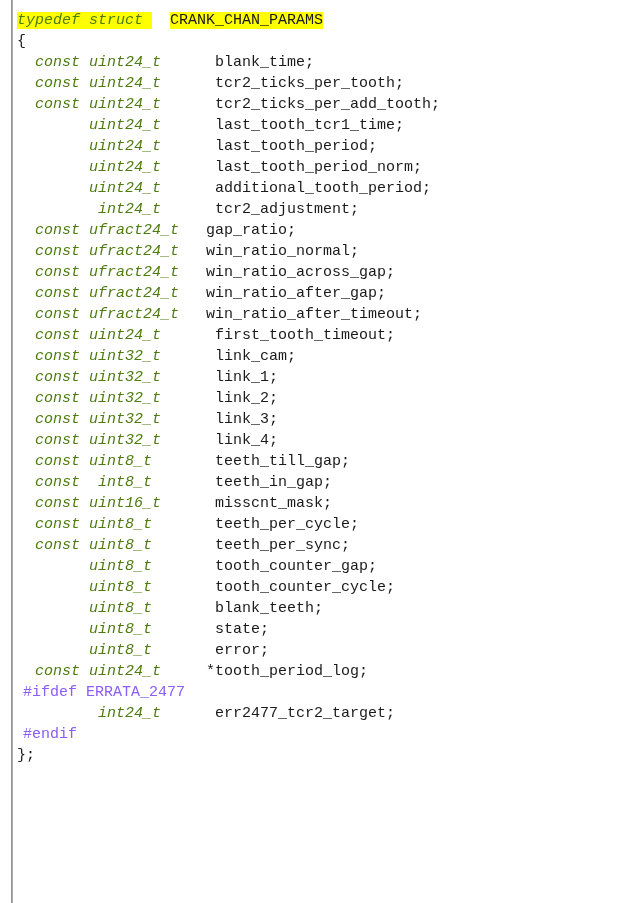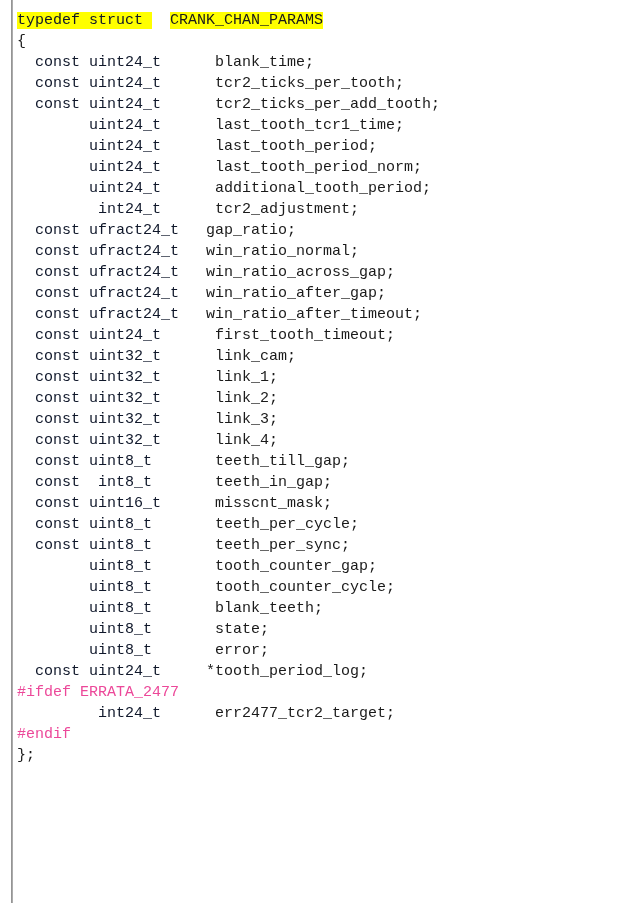--- a/index.html
+++ b/index.html
@@ -52,24 +52,24 @@
 
   
   .line.clipped {
     height: 10px;
     line-height: 10px;
     overflow: hidden;
     position: relative;
   }
 
   .tok { white-space: pre; }
-  .t-keyword   { color: #0f172a; }
+  .t-keyword   { color: #4d7c0f; font-style: italic; }
   .t-ident     { color: #1a1a1a; margin-left: 18px; }
   .t-punct     { color: #1a1a1a; }
-  .t-preproc   { color: #ec4899; }
+  .t-preproc   { color: #8b5cf6; margin-left: 6px; }
 
   .hl { background: #ffff00; }
 </style>
 </head>
 <body>
 
 <div id="editor">
   <div class="gutter-rule"></div>
   <div class="code" id="code-container"><div class="line clipped"></div><div class="line"><span class="tok t-keyword hl">typedef struct </span><span class="tok t-ident hl">CRANK_CHAN_PARAMS</span></div><div class="line"><span class="tok t-punct">{</span></div><div class="line"><span class="tok t-keyword">  const uint24_t   </span><span class="tok t-ident"> blank_time;</span></div><div class="line"><span class="tok t-keyword">  const uint24_t   </span><span class="tok t-ident"> tcr2_ticks_per_tooth;</span></div><div class="line"><span class="tok t-keyword">  const uint24_t   </span><span class="tok t-ident"> tcr2_ticks_per_add_tooth;</span></div><div class="line"><span class="tok t-keyword">        uint24_t   </span><span class="tok t-ident"> last_tooth_tcr1_time;</span></div><div class="line"><span class="tok t-keyword">        uint24_t   </span><span class="tok t-ident"> last_tooth_period;</span></div><div class="line"><span class="tok t-keyword">        uint24_t   </span><span class="tok t-ident"> last_tooth_period_norm;</span></div><div class="line"><span class="tok t-keyword">        uint24_t   </span><span class="tok t-ident"> additional_tooth_period;</span></div><div class="line"><span class="tok t-keyword">         int24_t   </span><span class="tok t-ident"> tcr2_adjustment;</span></div><div class="line"><span class="tok t-keyword">  const ufract24_t</span><span class="tok t-ident"> gap_ratio;</span></div><div class="line"><span class="tok t-keyword">  const ufract24_t</span><span class="tok t-ident"> win_ratio_normal;</span></div><div class="line"><span class="tok t-keyword">  const ufract24_t</span><span class="tok t-ident"> win_ratio_across_gap;</span></div><div class="line"><span class="tok t-keyword">  const ufract24_t</span><span class="tok t-ident"> win_ratio_after_gap;</span></div><div class="line"><span class="tok t-keyword">  const ufract24_t</span><span class="tok t-ident"> win_ratio_after_timeout;</span></div><div class="line"><span class="tok t-keyword">  const uint24_t  </span><span class="tok t-ident">  first_tooth_timeout;</span></div><div class="line"><span class="tok t-keyword">  const uint32_t  </span><span class="tok t-ident">  link_cam;</span></div><div class="line"><span class="tok t-keyword">  const uint32_t  </span><span class="tok t-ident">  link_1;</span></div><div class="line"><span class="tok t-keyword">  const uint32_t  </span><span class="tok t-ident">  link_2;</span></div><div class="line"><span class="tok t-keyword">  const uint32_t  </span><span class="tok t-ident">  link_3;</span></div><div class="line"><span class="tok t-keyword">  const uint32_t  </span><span class="tok t-ident">  link_4;</span></div><div class="line"><span class="tok t-keyword">  const uint8_t   </span><span class="tok t-ident">  teeth_till_gap;</span></div><div class="line"><span class="tok t-keyword">  const  int8_t   </span><span class="tok t-ident">  teeth_in_gap;</span></div><div class="line"><span class="tok t-keyword">  const uint16_t  </span><span class="tok t-ident">  misscnt_mask;</span></div><div class="line"><span class="tok t-keyword">  const uint8_t   </span><span class="tok t-ident">  teeth_per_cycle;</span></div><div class="line"><span class="tok t-keyword">  const uint8_t   </span><span class="tok t-ident">  teeth_per_sync;</span></div><div class="line"><span class="tok t-keyword">        uint8_t   </span><span class="tok t-ident">  tooth_counter_gap;</span></div><div class="line"><span class="tok t-keyword">        uint8_t   </span><span class="tok t-ident">  tooth_counter_cycle;</span></div><div class="line"><span class="tok t-keyword">        uint8_t   </span><span class="tok t-ident">  blank_teeth;</span></div><div class="line"><span class="tok t-keyword">        uint8_t   </span><span class="tok t-ident">  state;</span></div><div class="line"><span class="tok t-keyword">        uint8_t   </span><span class="tok t-ident">  error;</span></div><div class="line"><span class="tok t-keyword">  const uint24_t  </span><span class="tok t-ident"> *tooth_period_log;</span></div><div class="line"><span class="tok t-preproc">#ifdef ERRATA_2477</span></div><div class="line"><span class="tok t-keyword">         int24_t   </span><span class="tok t-ident"> err2477_tcr2_target;</span></div><div class="line"><span class="tok t-preproc">#endif</span></div><div class="line"><span class="tok t-punct">};</span></div></div>
 </div>

